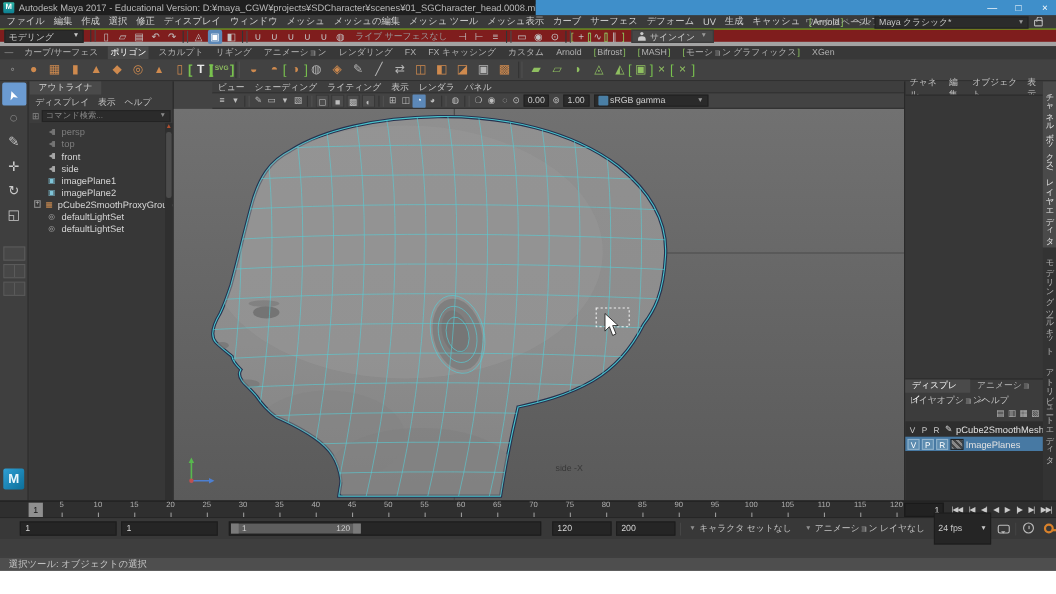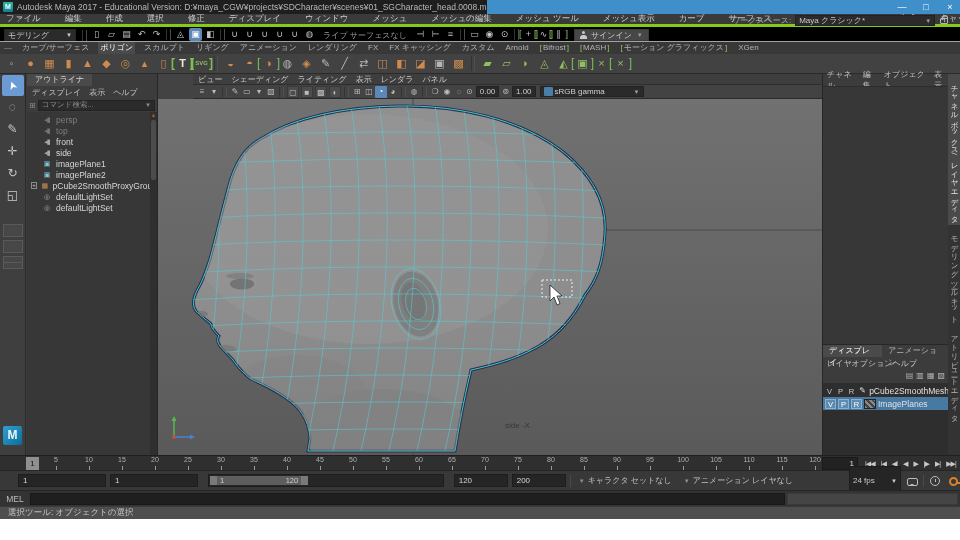--- a/index.html
+++ b/index.html
@@ -12,37 +12,37 @@
   #titlebar { left:0; top:0; width:960px; height:14px; background:#1e1e1e; display:flex; align-items:center; }
   #titlebar .appicon { width:10px; height:10px; margin:0 4px 0 3px; background:linear-gradient(#2fb6a6,#0e7f93);
     color:#fff; font-size:7px; font-weight:bold; text-align:center; line-height:10px; border-radius:1px; }
   #titlebar .title { font-size:8.5px; color:#b9b9b9; white-space:nowrap; }
   #titlebar .blue { position:absolute; left:487px; top:0; width:473px; height:14px; background:#3f8fca; }
   #winctl { position:absolute; right:4px; top:0; height:14px; display:flex; gap:12px; align-items:center; }
   #winctl span { color:#fff; font-size:9px; line-height:14px; width:12px; text-align:center; cursor:default; }
 
   
   #menubar { left:0; top:14px; width:960px; height:13px; background:#3a3a3a; display:flex; align-items:center;
-    padding-left:6px; border-bottom:3px solid #84cc16;gap:16px; }
+    padding-left:6px; border-bottom:1px solid #84cc16; }
   .mi { font-size:8.5px; color:#cfcfcf; margin-right:8px; white-space:nowrap; }
   .mi.bracket { color:#cfcfcf; }
   .mi.bracket::before { content:"["; color:#8fc860; margin-right:1px; }
   .mi.bracket::after  { content:"]"; color:#8fc860; margin-left:1px; }
   #workspace { margin-left:auto; display:flex; align-items:center; margin-right:3px; }
   #workspace .wlabel { font-size:8px; color:#a8a8a8; margin-right:4px; }
   #workspace .wsel { width:140px; height:11px; background:#2b2b2b; border:1px solid #222; color:#c7c7c7;
     font-size:8px; padding:0 3px; display:flex; align-items:center; }
   #workspace .wsel .arr { margin-left:auto; font-size:6px; color:#9a9a9a; }
   .lock { width:8px; height:6px; border:1px solid #b5b5b5; border-radius:1px; margin-left:5px; position:relative; }
   .lock::before { content:""; position:absolute; left:1px; top:-4px; width:4px; height:4px;
     border:1px solid #b5b5b5; border-bottom:none; border-radius:3px 3px 0 0; }
 
   
-  #statusline { left:0; top:27px; width:960px; height:15px; background:#000000; display:flex; align-items:flex-end;
-    padding-left:4px; border-bottom:1px solid #a3a3a3; }
+  #statusline { left:0; top:27px; width:960px; height:15px; background:#7f1d1d; display:flex; align-items:flex-start;
+    padding-left:4px; border-bottom:4px solid #a3a3a3; }
   #modesel { width:72px; height:12px; background:#2b2b2b; border:1px solid #242424; color:#c9c9c9; font-size:8px;
     display:flex; align-items:center; padding:0 3px; margin-right:4px; }
   #modesel .arr { margin-left:auto; font-size:6px; }
   .st-ic { width:13px; height:13px; font-size:9px; line-height:13px; color:#c3c3c3; text-align:center; margin:0 1px;
     position:relative; }
   .st-ic.active { background:#5c88b8; border-radius:2px; color:#fff; }
   .st-ic.sep { width:5px; color:transparent; border-left:1px solid #333; border-right:1px solid #4a4a4a; height:11px; margin:0 2px; }
   .st-ic.bracket::before { content:"["; color:#8fc860; position:absolute; left:-3px; }
   .st-ic.bracket::after  { content:"]"; color:#8fc860; position:absolute; right:-3px; }
   #livesurface { font-size:8px; color:#9a9a9a; margin:0 6px; white-space:nowrap; }
@@ -203,21 +203,21 @@
   .rfield.w88 { width:88px; }
   .rfield.w54 { width:54px; text-align:left; }
   #rtrack { flex:1; height:13px; background:#262626; border:1px solid #1d1d1d; position:relative; margin:0 6px; }
   #rbar { position:absolute; left:1px; top:1px; width:42%; height:9px; background:#5e5e5e; display:flex; align-items:center; }
   #rbar .h { width:7px; height:9px; background:#7a7a7a; }
   #rbar .lab { font-size:7.5px; color:#d0d0d0; padding:0 3px; }
   #rbar .lab.end { margin-left:auto; }
   .rdrop { height:13px; display:flex; align-items:center; gap:3px; padding:0 4px; color:#c3c3c3; font-size:8px; white-space:nowrap; }
   .rdrop .arr { font-size:6px; color:#8f8f8f; }
   #fpssel { width:52px; height:29px; background:#252525; border:1px solid #1d1d1d; color:#c9c9c9; font-size:8px;
-    display:flex; align-items:center; padding:0 3px;margin-left:48px; }
+    display:flex; align-items:center; padding:0 3px; }
   #fpssel .arr { margin-left:auto; font-size:6px; }
   .rsep { width:1px; height:12px; background:#2a2a2a; border-right:1px solid #4a4a4a; }
   .ricon { width:14px; text-align:center; }
   .bubble { display:inline-block; width:11px; height:8px; border:1px solid #bdbdbd; border-radius:2px; position:relative; }
   .bubble::after { content:""; position:absolute; left:2px; bottom:-3px; border:2px solid transparent; border-top-color:#bdbdbd; }
   .clock { display:inline-block; width:10px; height:10px; border:1px solid #bdbdbd; border-radius:50%; position:relative; }
   .clock::after { content:""; position:absolute; left:4px; top:2px; width:1px; height:3px; background:#bdbdbd; }
   .keyic { display:inline-block; width:9px; height:9px; border:2px solid #d9822b; border-radius:50%; position:relative; }
   .keyic::after { content:""; position:absolute; left:5px; top:3px; width:6px; height:2px; background:#d9822b; }
 
@@ -817,24 +817,19 @@
     <span id="fpssel">
       <span>24 fps</span>
       <span class="arr">▼</span>
     </span>
     <span class="ricon"><span class="bubble"></span></span>
     <span class="rsep"></span>
     <span class="ricon"><span class="clock"></span></span>
     <span class="ricon"><span class="keyic"></span></span>
   </div>
 
-  <div id="commandline" class="abs">
-    <span id="mel">MEL</span>
-    <div id="cmdinput"></div>
-    <div id="cmdresult"></div>
-  </div>
 
   <div id="helpline" class="abs">
     <span>選択ツール: オブジェクトの選択</span>
   </div>
 
   <div id="whitebar" class="abs"></div>
 </div>
 
 </body></html>

